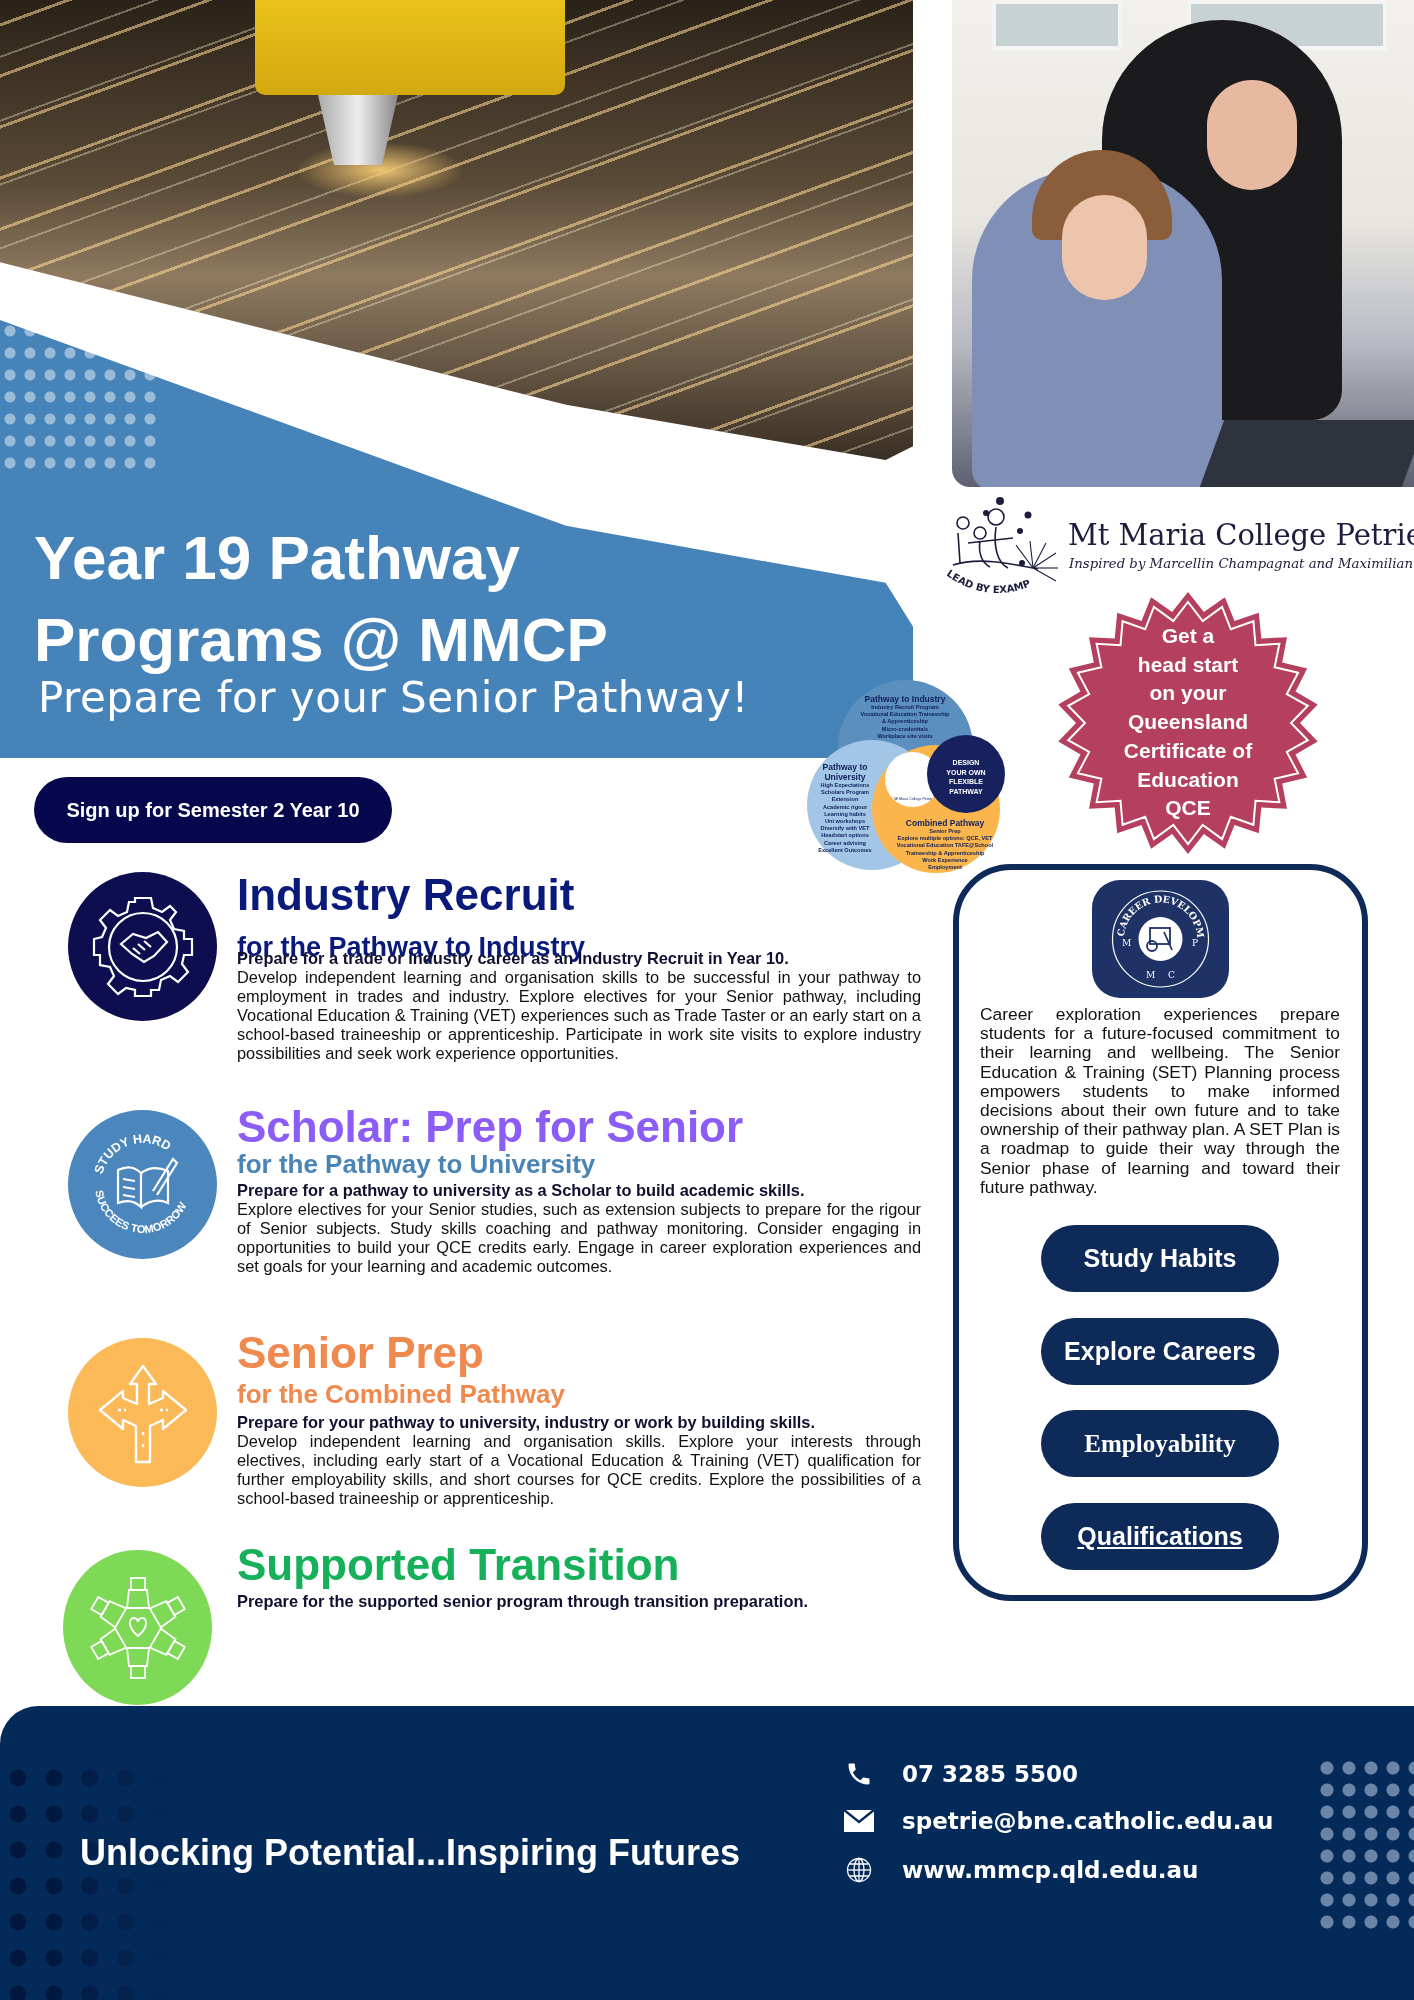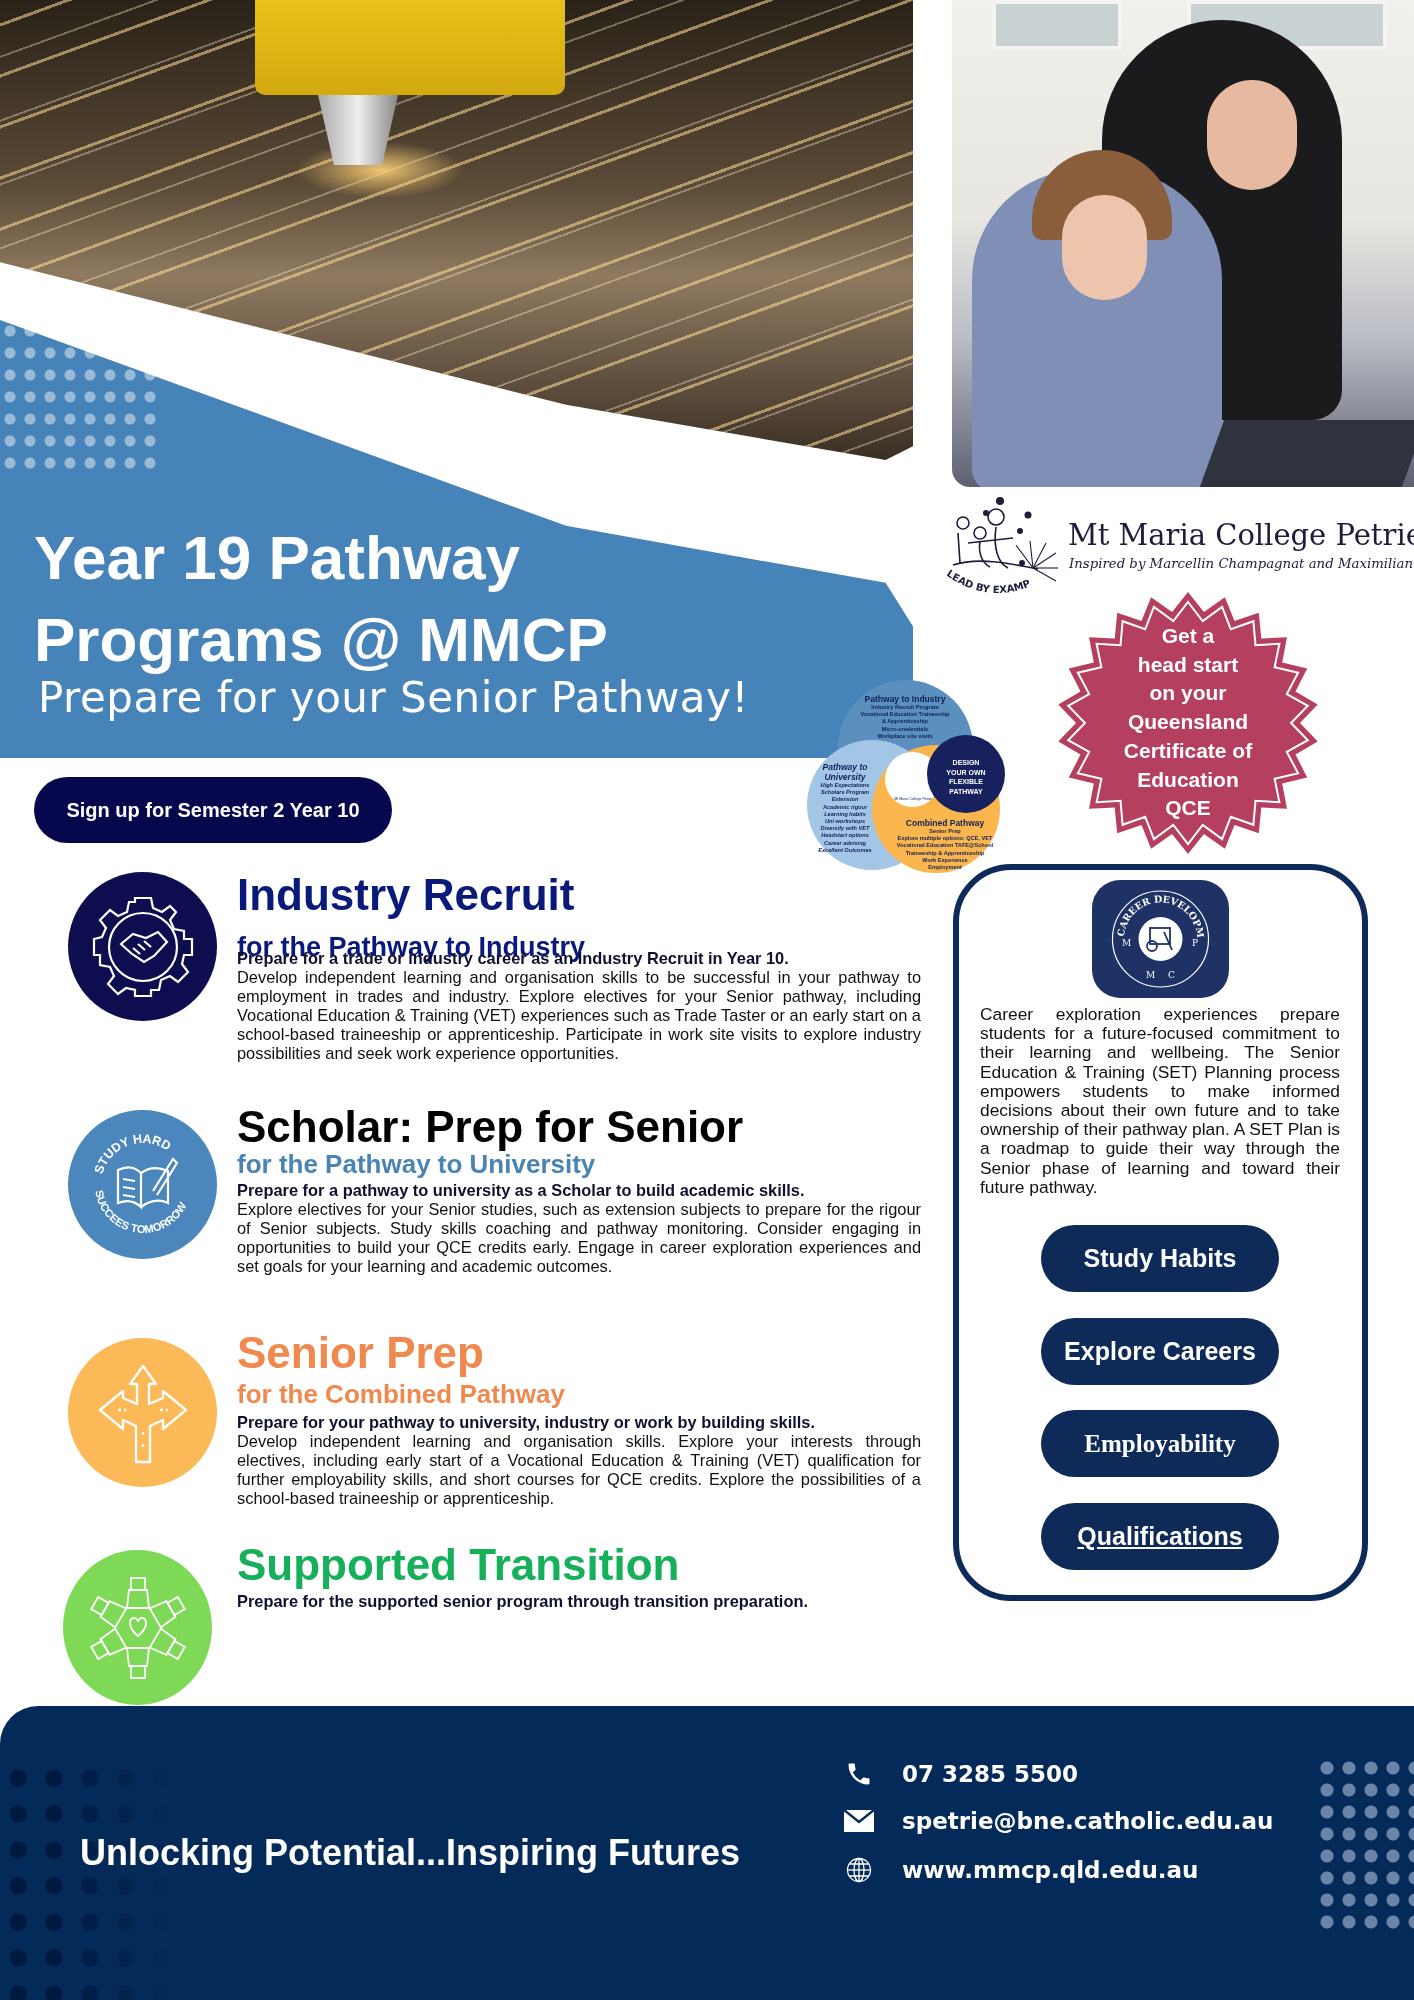--- a/index.html
+++ b/index.html
@@ -251,21 +251,21 @@
   <div class="c" style="left:122px;top:55px;width:78px;height:78px;background:#16215e;"></div>
 
   <div class="t" style="left:45px;top:14px;width:110px;">
     <div class="h">Pathway to Industry</div>
     <div>Industry Recruit Program</div>
     <div>Vocational Education Traineeship</div>
     <div>&amp; Apprenticeship</div>
     <div>Micro-credentials</div>
     <div>Workplace site visits</div>
   </div>
-  <div class="t" style="left:10px;top:82px;width:60px;font-style:italic;">
+  <div class="t" style="left:10px;top:82px;width:60px;">
     <div class="h">Pathway to</div>
     <div class="h">University</div>
     <div>High Expectations</div>
     <div>Scholars Program</div>
     <div>Extension</div>
     <div>Academic rigour</div>
     <div>Learning habits</div>
     <div>Uni workshops</div>
     <div>Diversify with VET</div>
     <div>Headstart options</div>
@@ -319,21 +319,21 @@
         <textPath href="#arcBot" startOffset="4%">SUCCEES TOMORROW</textPath>
       </text>
       <g fill="none" stroke="#fff" stroke-width="2.2">
         <path d="M45 55 C55 50 62 52 68 58 L68 92 C62 86 55 84 45 88 Z"></path>
         <path d="M68 58 C76 52 86 52 95 56 L95 88 C86 84 76 86 68 92"></path>
         <path d="M50 64 L62 66 M50 72 L62 74 M50 80 L62 82"></path>
         <path d="M80 76 L100 44 L104 48 L84 80"></path>
       </g>
     </svg>
   </div>
-  <div class="pw-title" style="top:-3px;font-size:44px;color:#000000;">Scholar: Prep for Senior</div>
+  <div class="pw-title" style="top:-3px;font-size:44px;color:#8b5cf6;">Scholar: Prep for Senior</div>
   <div class="pw-sub" style="top:44px;font-size:26px;color:#4a84b5;">for the Pathway to University</div>
   <div class="pw-body" style="top:76px;">
     <b>Prepare for a pathway to university as a Scholar to build academic skills.</b>
     <span>Explore electives for your Senior studies, such as extension subjects to prepare for the rigour of Senior subjects. Study skills coaching and pathway monitoring. Consider engaging in opportunities to build your QCE credits early. Engage in career exploration experiences and set goals for your learning and academic outcomes.</span>
   </div>
 </section>
 
 <section class="pathway" style="top:1325px;height:200px;">
   <div class="pw-icon" style="left:68px;top:13px;width:149px;height:149px;background:#fbb957;">
     <svg width="110" height="110" viewBox="0 0 110 110" fill="none" stroke="#fff" stroke-width="2.4" stroke-linejoin="round">

